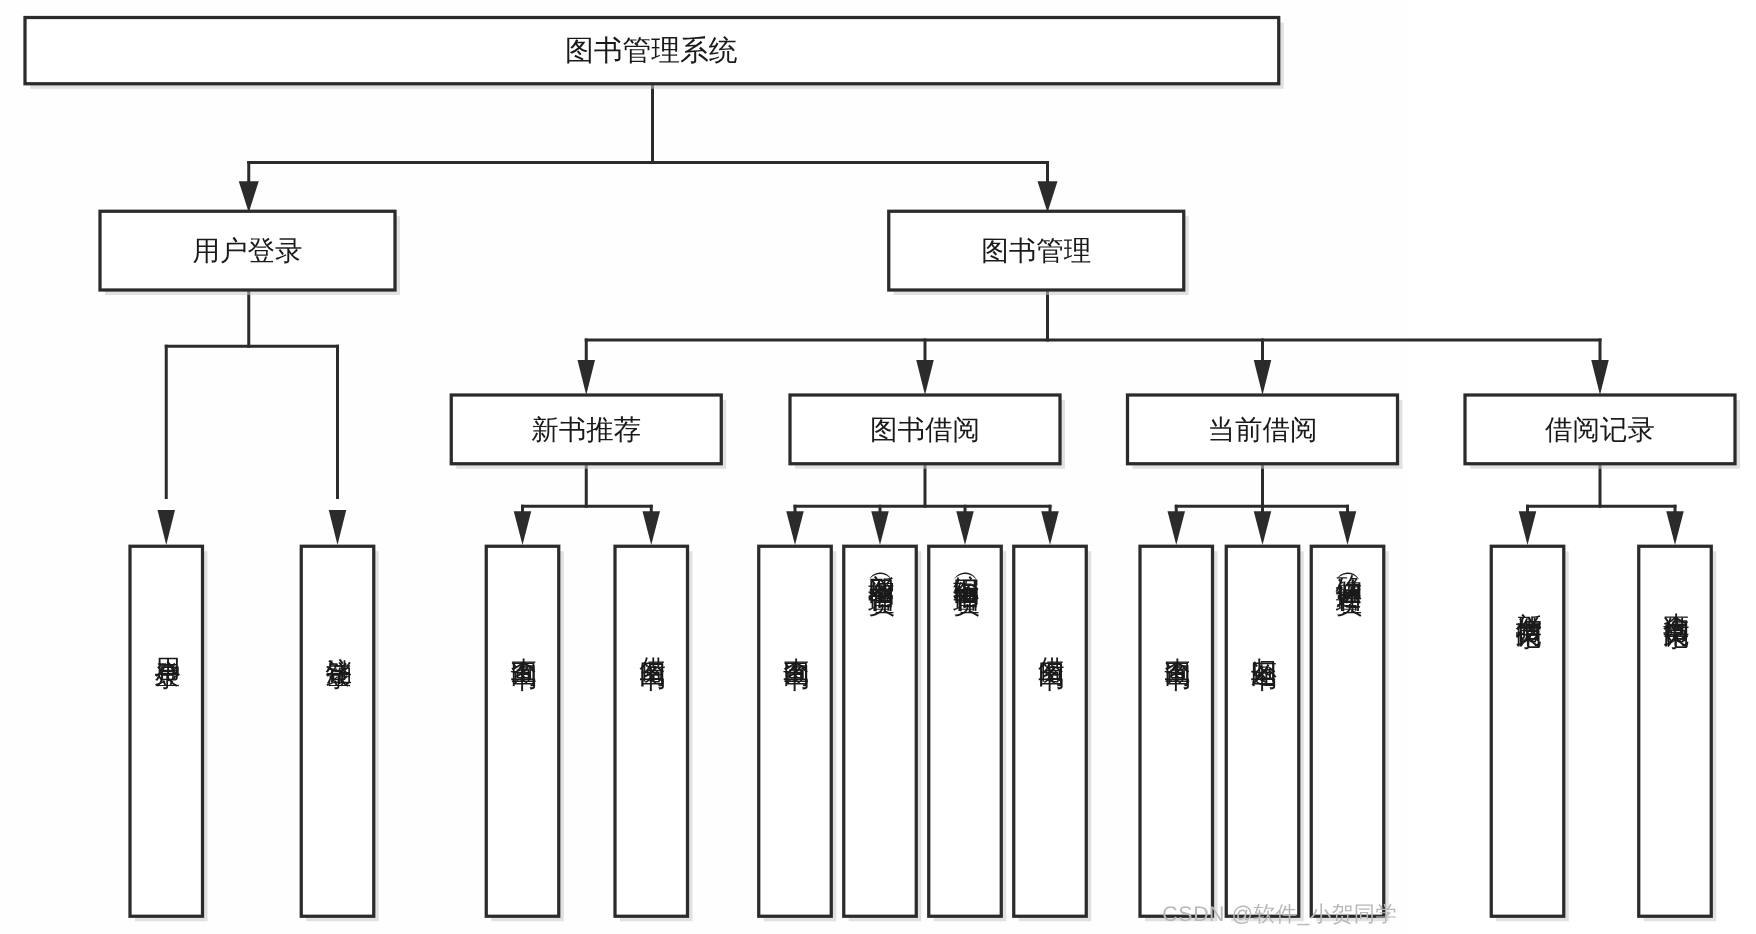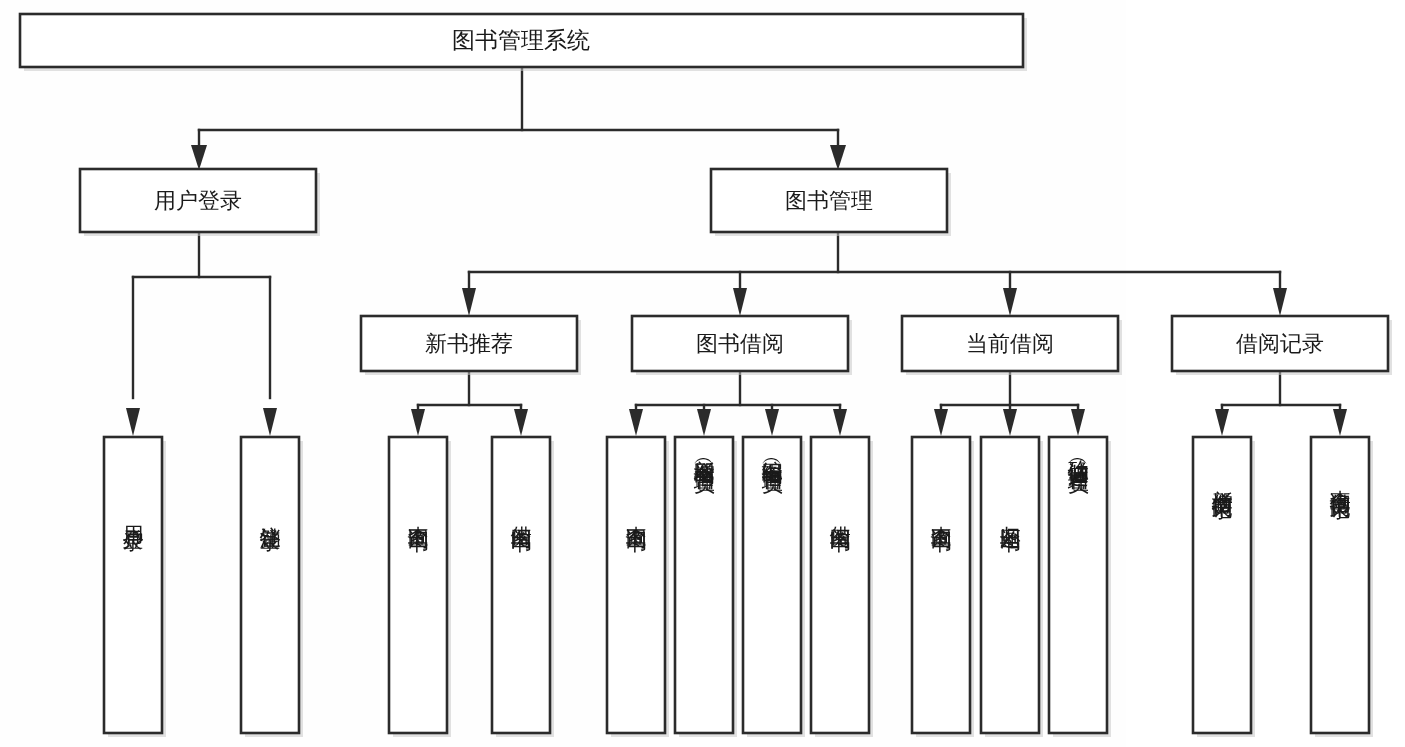--- a/index.html
+++ b/index.html
@@ -302,14 +302,15 @@
   </div>
 
   <div class="leaf-label-wrap" style="left:1193px; top:437px; width:58px; height:296px;">
     <span class="leaf-label" style="margin-top:36px;">新增借阅记录</span>
   </div>
 
   <div class="leaf-label-wrap" style="left:1311px; top:437px; width:58px; height:296px;">
     <span class="leaf-label" style="margin-top:36px;">查询借阅记录</span>
   </div>
 
+  <div class="watermark">CSDN @软件_小贺同学</div>
 
 </div>
 
 </body></html>

